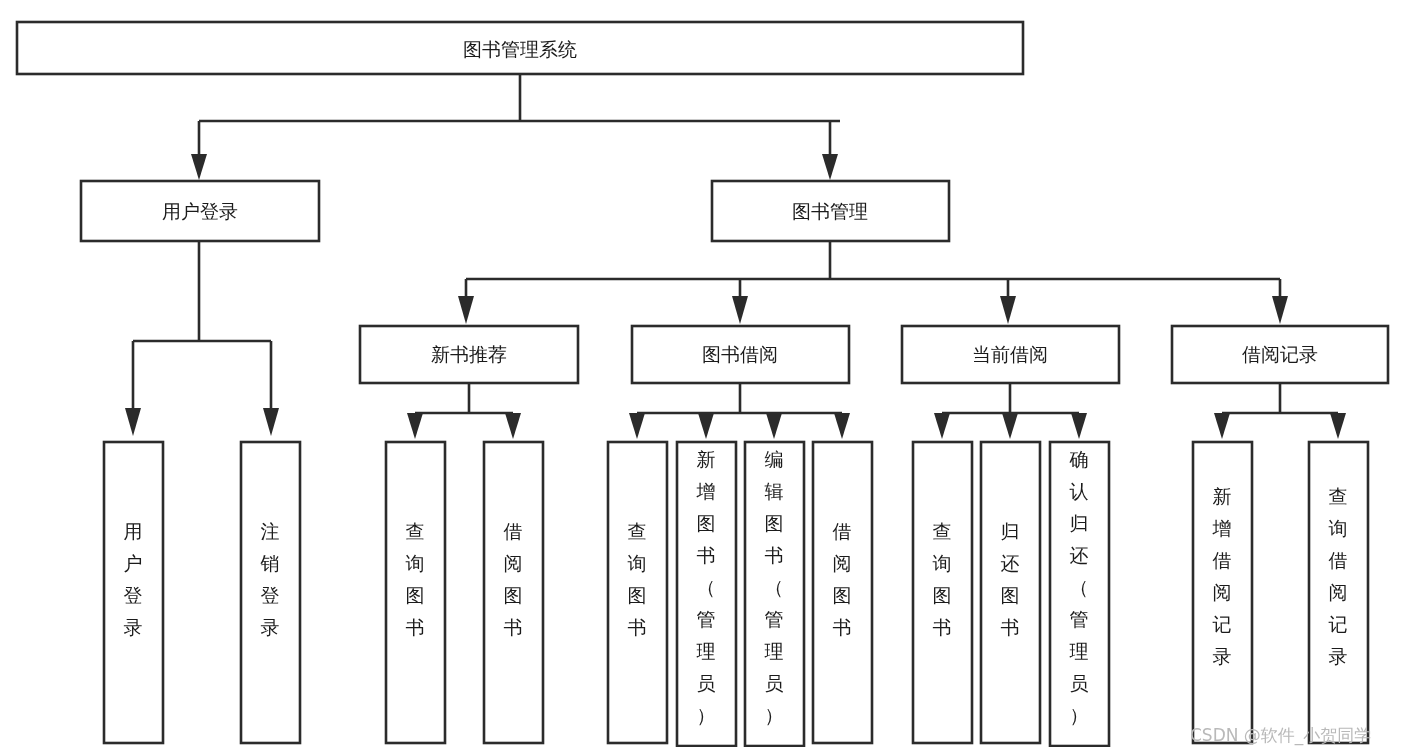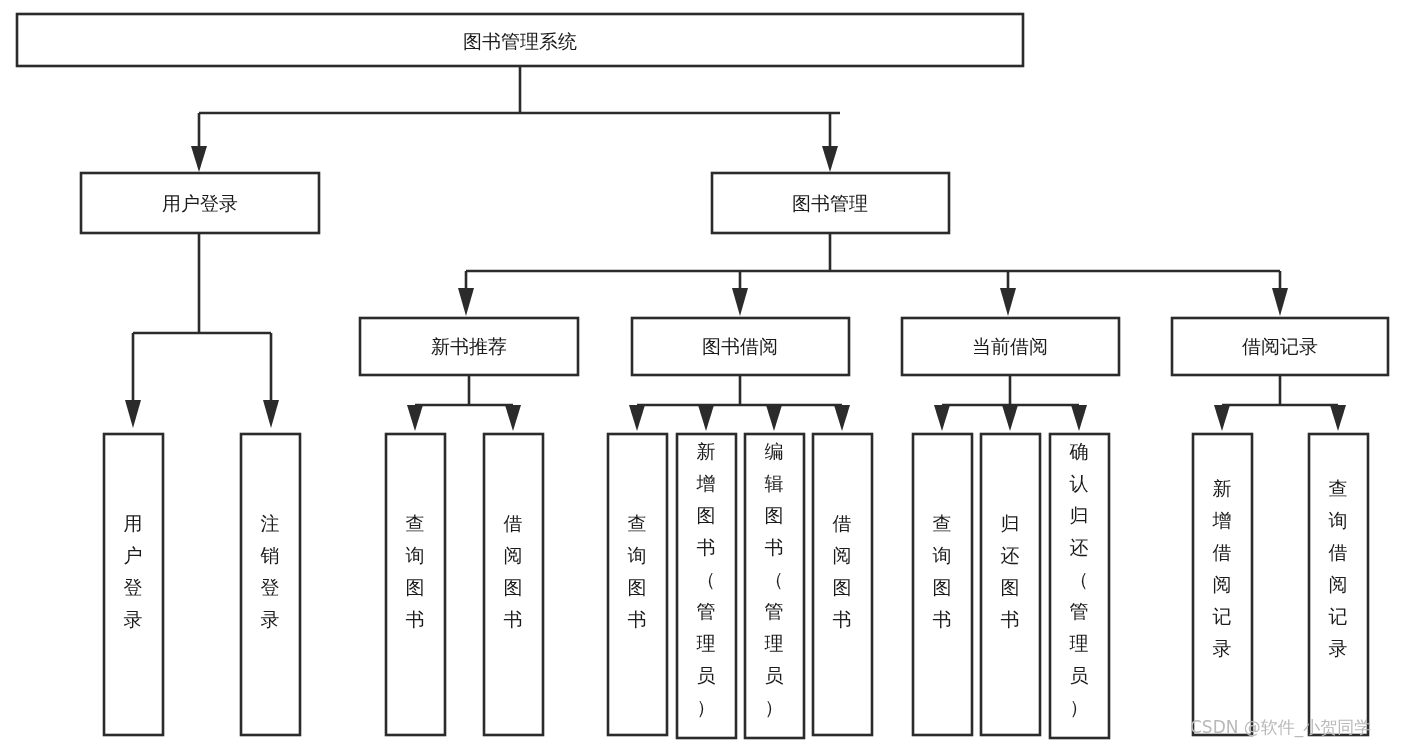--- a/index.html
+++ b/index.html
@@ -10,21 +10,21 @@
   body {
     width: 1405px;
     height: 747px;
     font-family: "DejaVu Sans", "Liberation Sans", sans-serif;
     overflow: hidden;
     position: relative;
   }
   #diagram-root {
     position: absolute;
     left: 0;
-    top: 0;
+    top: 8px;
     width: 1405px;
     height: 538px;
   }
   svg.chart-canvas {
     display: block;
     width: 1405px;
     height: 747px;
   }
   .node-box {
     fill: #ffffff;

